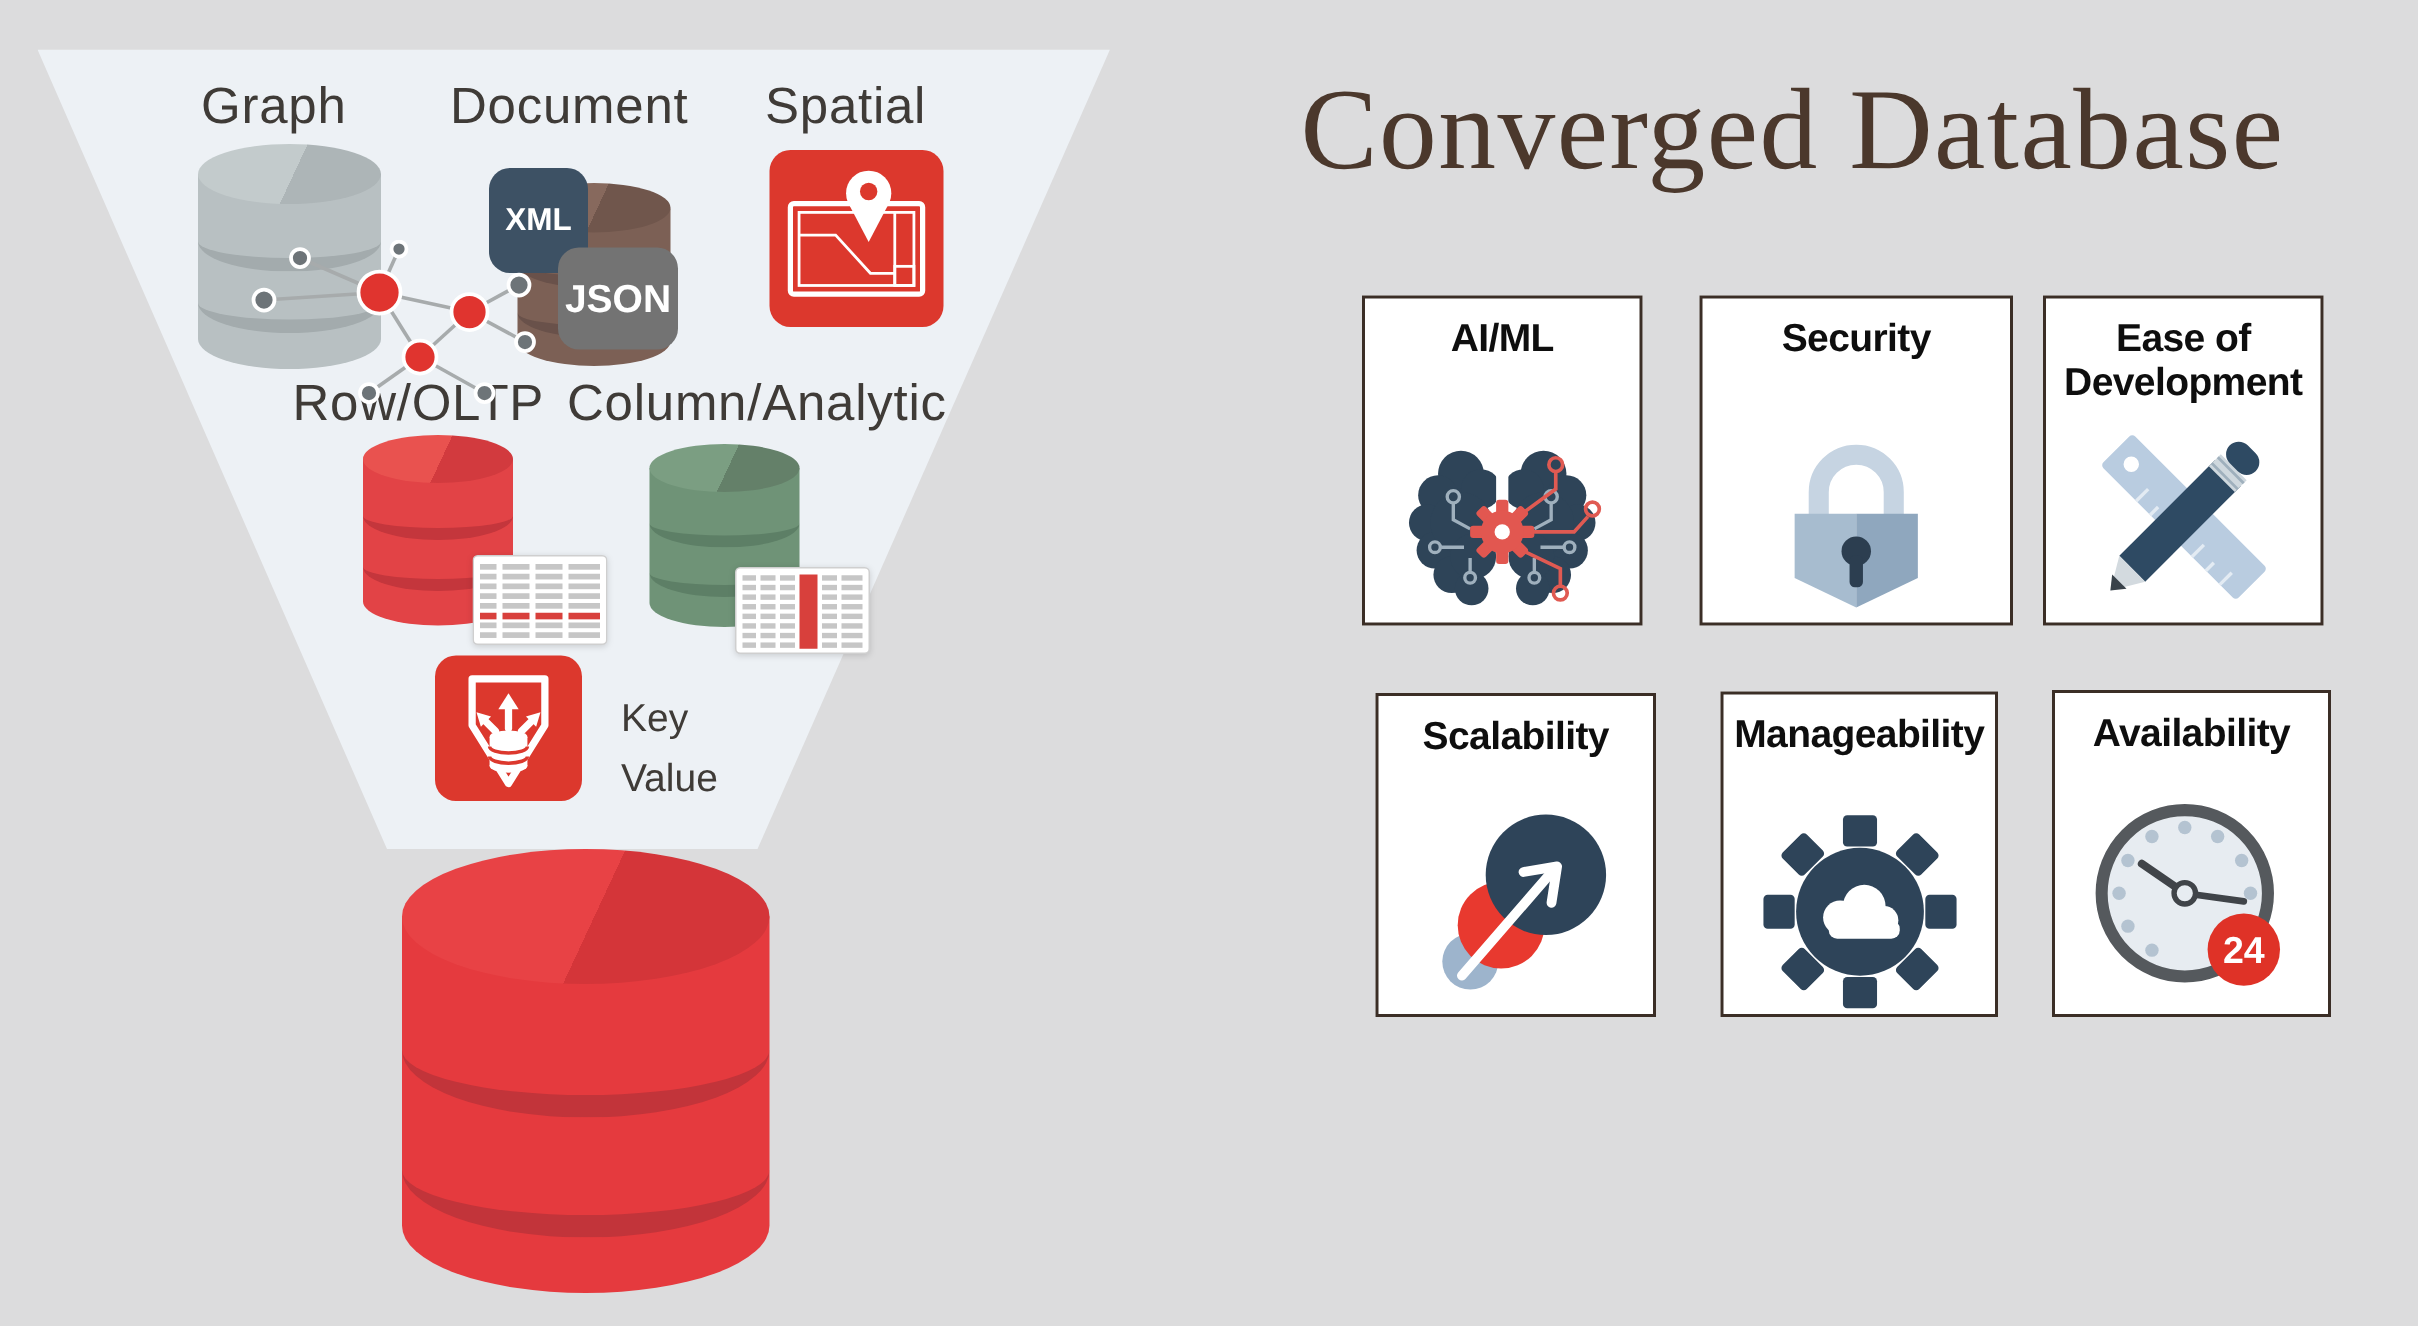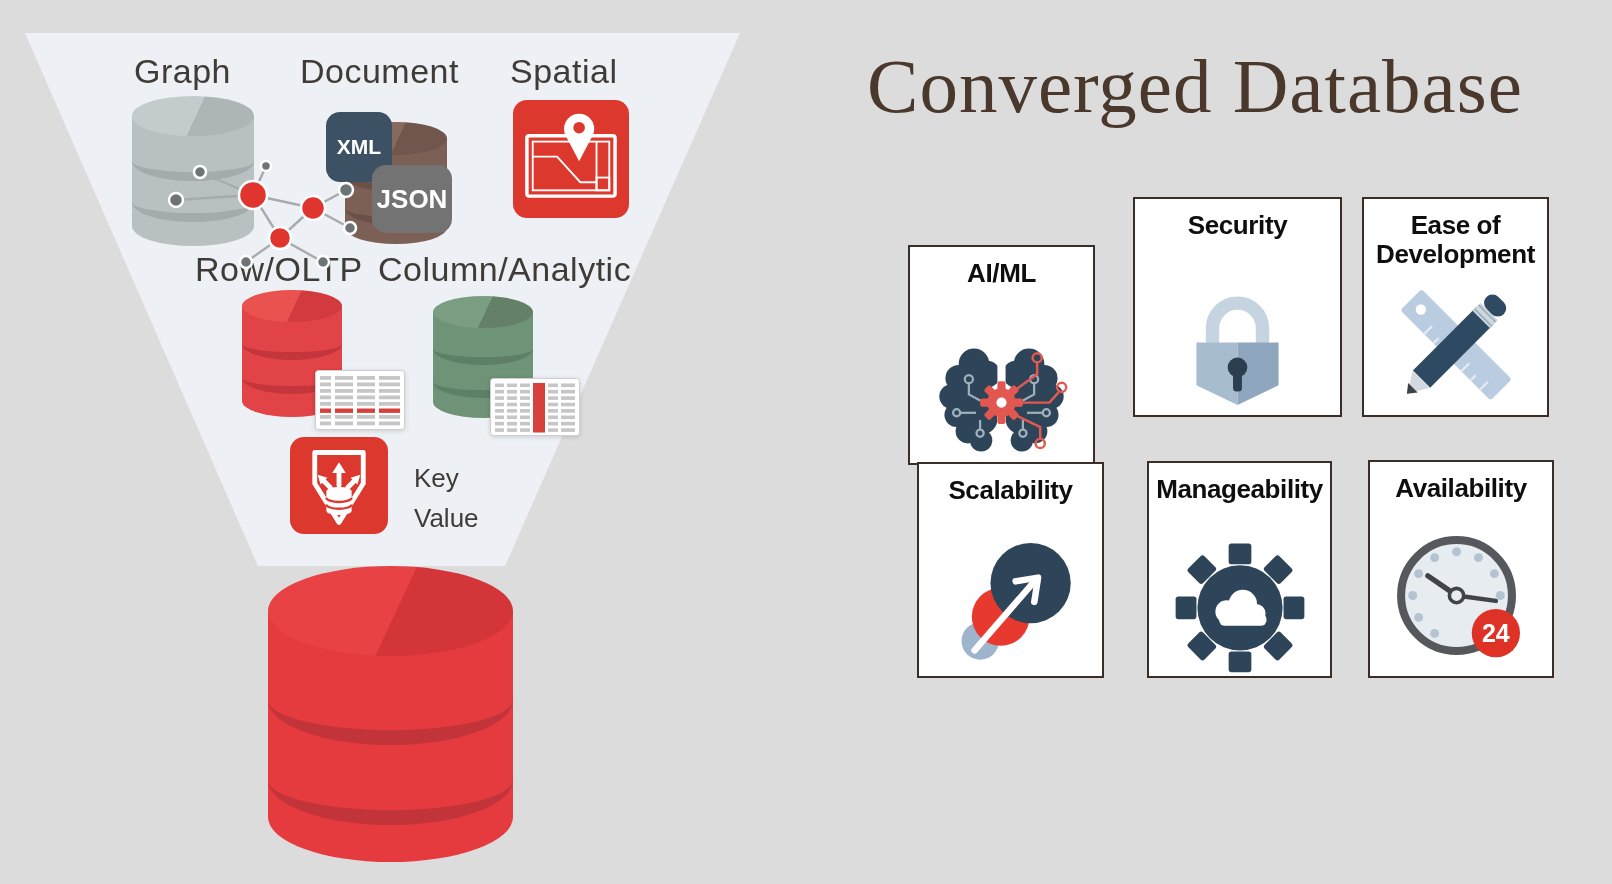--- a/index.html
+++ b/index.html
@@ -269,21 +269,21 @@
 
   <div class="cyl" style="left:268px;top:566px;width:245px;height:296px;--e:90px;--c:#e53a3e;--t1:#e84245;--t2:#d43539;--bc:#c2343a;--bw:15px;">
     <i class="body"></i>
       <i class="b1"></i>
       <i class="b2"></i>
       <i class="top"></i>
   </div>
 
   <div class="main-title">Converged Database</div>
 
-  <div class="card" style="left:908px;top:197px;width:187px;height:220px;margin-top:48px;">
+  <div class="card" style="left:908px;top:197px;width:187px;height:220px;">
     <div class="card-title">AI/ML</div>
     <div class="card-ic">
         <svg width="158" height="132" viewBox="0 0 155 125">
       <g fill="#2e4458">
         <circle cx="50" cy="30" r="15"></circle>
             <circle cx="35" cy="44" r="13"></circle>
             <circle cx="28" cy="62" r="12"></circle>
         <circle cx="33" cy="80" r="12"></circle>
             <circle cx="44" cy="96" r="12"></circle>
             <circle cx="57" cy="105" r="11"></circle>

